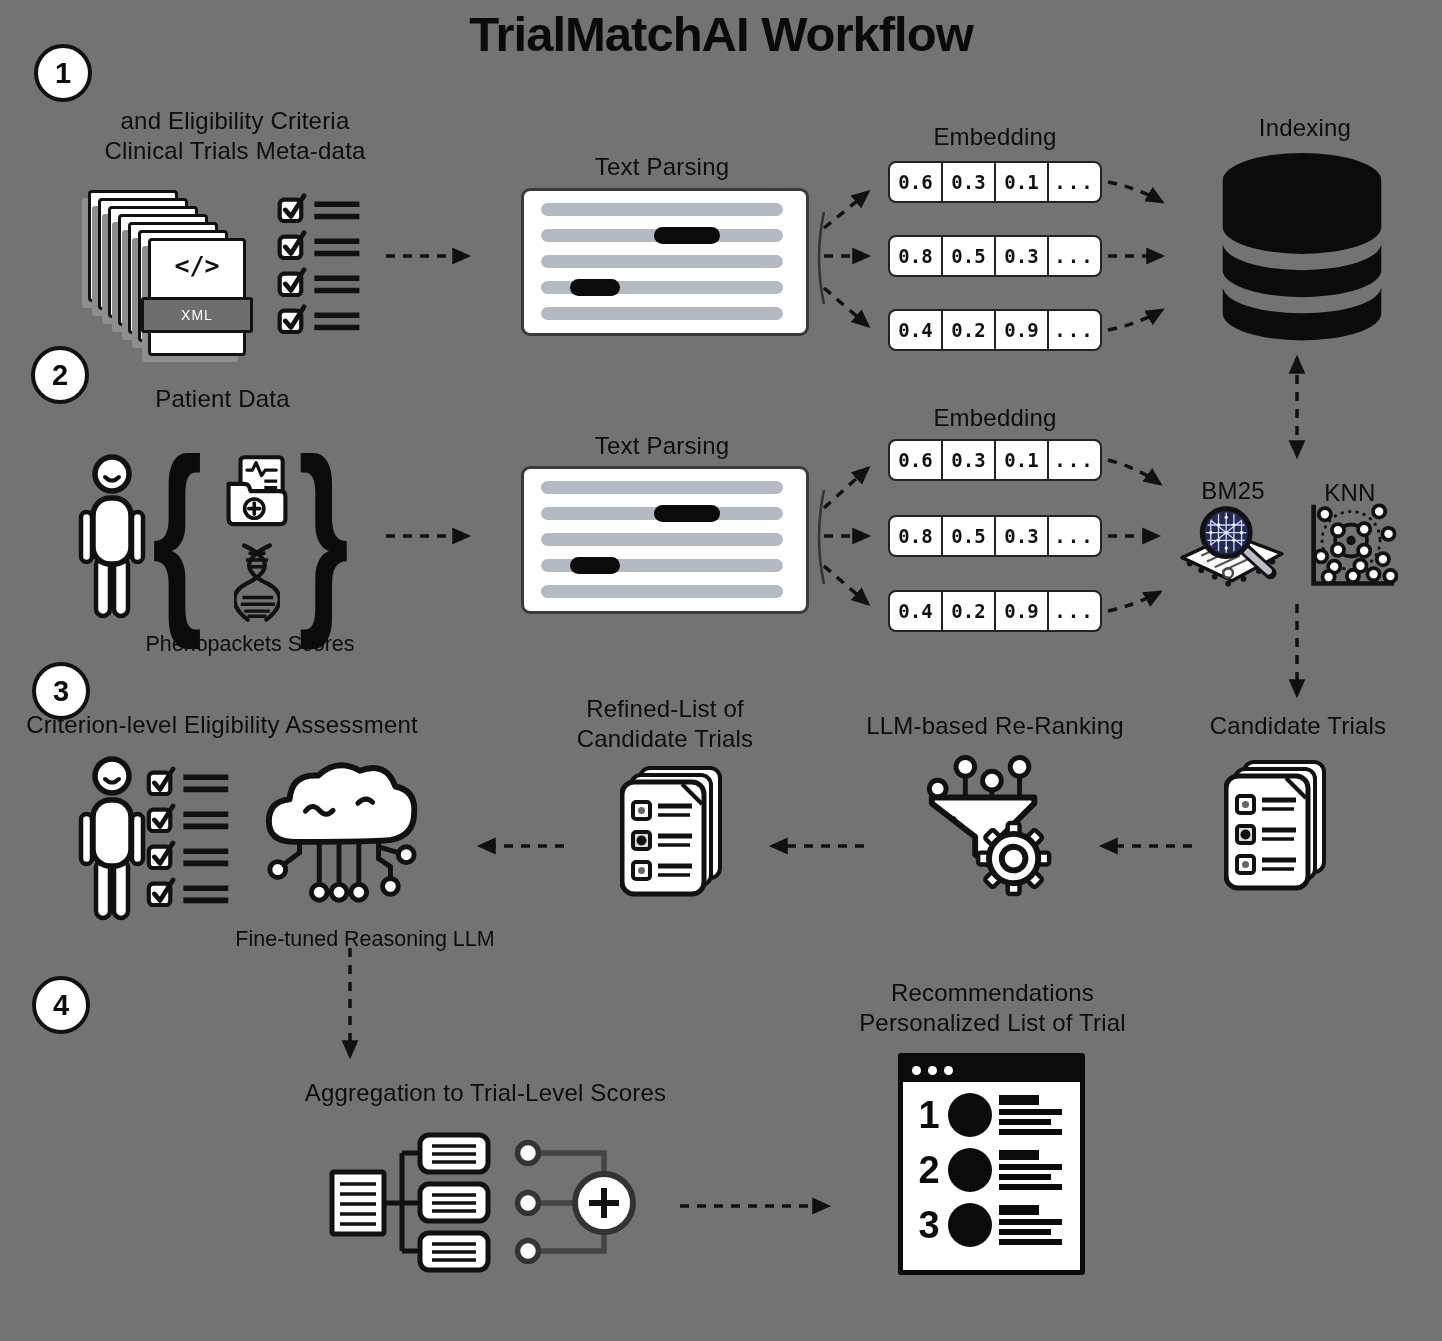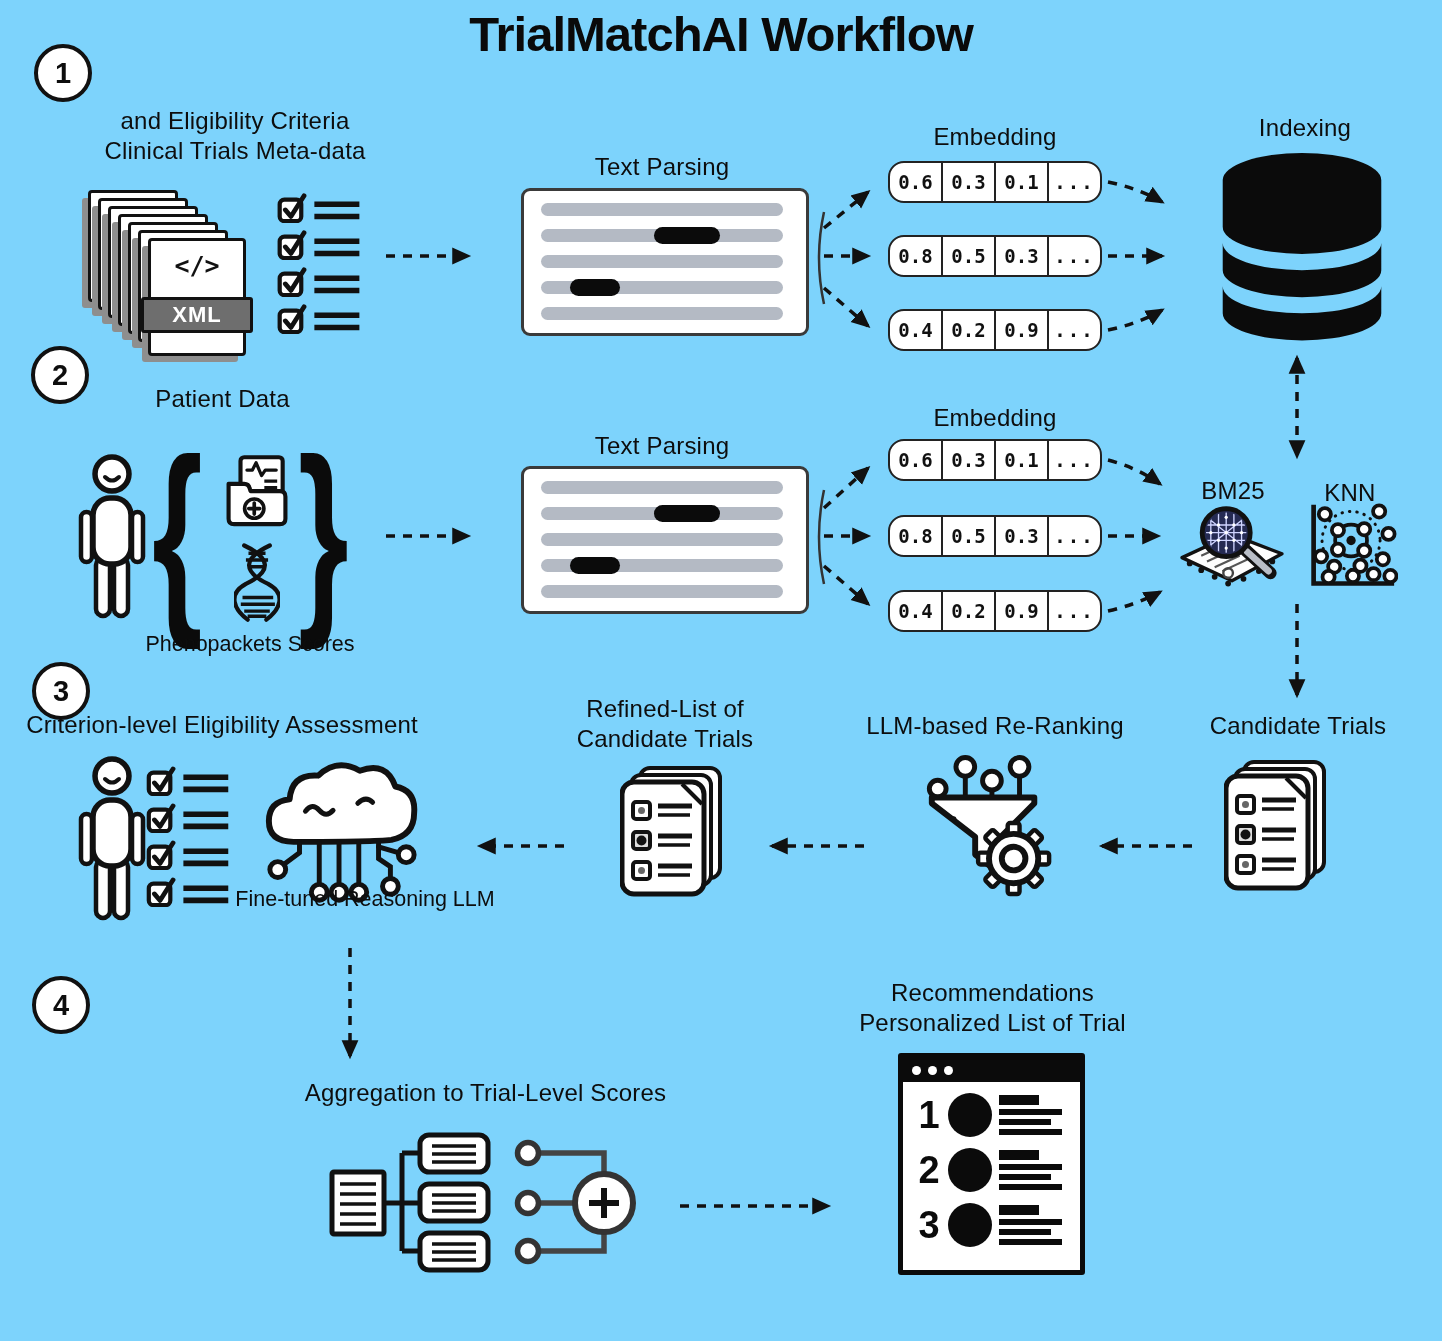--- a/index.html
+++ b/index.html
@@ -1,41 +1,41 @@
 <!DOCTYPE html>
 <html><head>
 <meta charset="utf-8">
 <style>
   html,body{margin:0;padding:0;background:#fff;}
-  #stage{position:relative;width:1442px;height:1341px;background:#7dd3fc;overflow:hidden;
+  #stage{position:relative;width:1442px;height:1341px;background:#737373;overflow:hidden;
          font-family:"Liberation Sans",sans-serif;color:#0d0d0d;}
   .abs{position:absolute;}
   .lbl{font-size:24px;line-height:30px;text-align:center;color:#0d0d0d;letter-spacing:.2px;}
   .sub{font-size:21.5px;line-height:26px;text-align:center;color:#0d0d0d;}
   .title{left:0;right:0;top:6px;text-align:center;font-size:49px;font-weight:700;letter-spacing:-1px;color:#0a0a0a;}
   .badge{width:50px;height:50px;border:4px solid #111;border-radius:50%;display:flex;align-items:center;justify-content:center;
          font-size:29px;font-weight:700;background:#fff;}
   
   .tpbox{width:282px;height:142px;border:3px solid #3a3a3a;border-radius:9px;background:#fff;}
   .tpbar{position:absolute;left:17px;width:242px;height:13px;border-radius:7px;background:#b4bac4;}
   .tphl{position:absolute;height:17px;border-radius:9px;background:#0b0b0b;}
   
-  .vec{width:214px;height:42px;border:2.5px solid #222;border-radius:16px;background:#fff;display:flex;box-sizing:border-box;}
+  .vec{width:214px;height:42px;border:2.5px solid #222;border-radius:8px;background:#fff;display:flex;box-sizing:border-box;}
   .vec .cell{flex:1;display:flex;align-items:center;justify-content:center;border-right:2.5px solid #222;
              font-family:"DejaVu Sans Mono",monospace;font-size:19px;font-weight:600;color:#111;}
   .vec .cell:last-child{border-right:none;letter-spacing:2px;}
   
   .sheet{position:absolute;width:84px;height:106px;background:#fff;border:3.5px solid #111;border-radius:4px;
          box-shadow:-7px 7px 0 -1px #8e8e8e;}
   .sheet.front{width:92px;height:112px;}
   .xmlcode{position:absolute;left:0;right:0;top:10px;text-align:center;font-family:"DejaVu Sans Mono",monospace;
            font-size:25px;font-weight:700;color:#111;}
   .xmlbanner{position:absolute;left:-10px;right:-10px;top:56px;height:30px;background:#6e6e6e;border:3px solid #111;
              border-radius:3px;display:flex;align-items:center;justify-content:center;
-             color:#fff;font-weight:700;font-size:22px;letter-spacing:1px;}
+             color:#fff;font-weight:400;font-size:14px;letter-spacing:1px;}
   .brace{font-size:210px;line-height:172px;font-weight:600;color:#0b0b0b;transform:scaleX(.62);transform-origin:left top;}
   .chk{display:flex;flex-direction:column;gap:7px;}
   
   .browser{width:187px;height:222px;border:5px solid #0b0b0b;border-radius:3px;background:#fff;box-sizing:border-box;}
   .bbar{height:24px;background:#0b0b0b;display:flex;align-items:center;gap:7px;padding-left:9px;}
   .bbar i{width:9px;height:9px;border-radius:50%;background:#fff;}
   .b-row{display:flex;align-items:center;gap:7px;padding-left:14px;margin-top:11px;}
   .b-num{font-size:38px;font-weight:700;color:#0b0b0b;width:24px;text-align:center;line-height:44px;}
   .b-dot{width:44px;height:44px;border-radius:50%;background:#0b0b0b;flex:0 0 auto;}
   .b-lines i{display:block;background:#0b0b0b;}
@@ -415,21 +415,21 @@
   <svg width="86" height="30">
         <use href="#sym-check"></use>
       </svg>
   <svg width="86" height="30">
         <use href="#sym-check"></use>
       </svg>
 </div>
 <svg class="abs" width="170" height="166" style="left:256px;top:748px">
       <use href="#sym-cloud"></use>
     </svg>
-<div class="abs sub" style="left:230px;top:886px;width:270px">Fine-tuned Reasoning LLM</div>
+<div class="abs sub" style="left:230px;top:926px;width:270px">Fine-tuned Reasoning LLM</div>
 
 <div class="abs lbl" style="left:288px;top:1078px;width:395px">Aggregation to Trial-Level Scores</div>
 <svg class="abs" width="312" height="146" style="left:328px;top:1130px">
       <use href="#sym-tree"></use>
     </svg>
 
 <div class="abs lbl" style="left:845px;top:978px;width:295px">
   <div>Recommendations</div>
   <div>Personalized List of Trial</div>
 </div>

